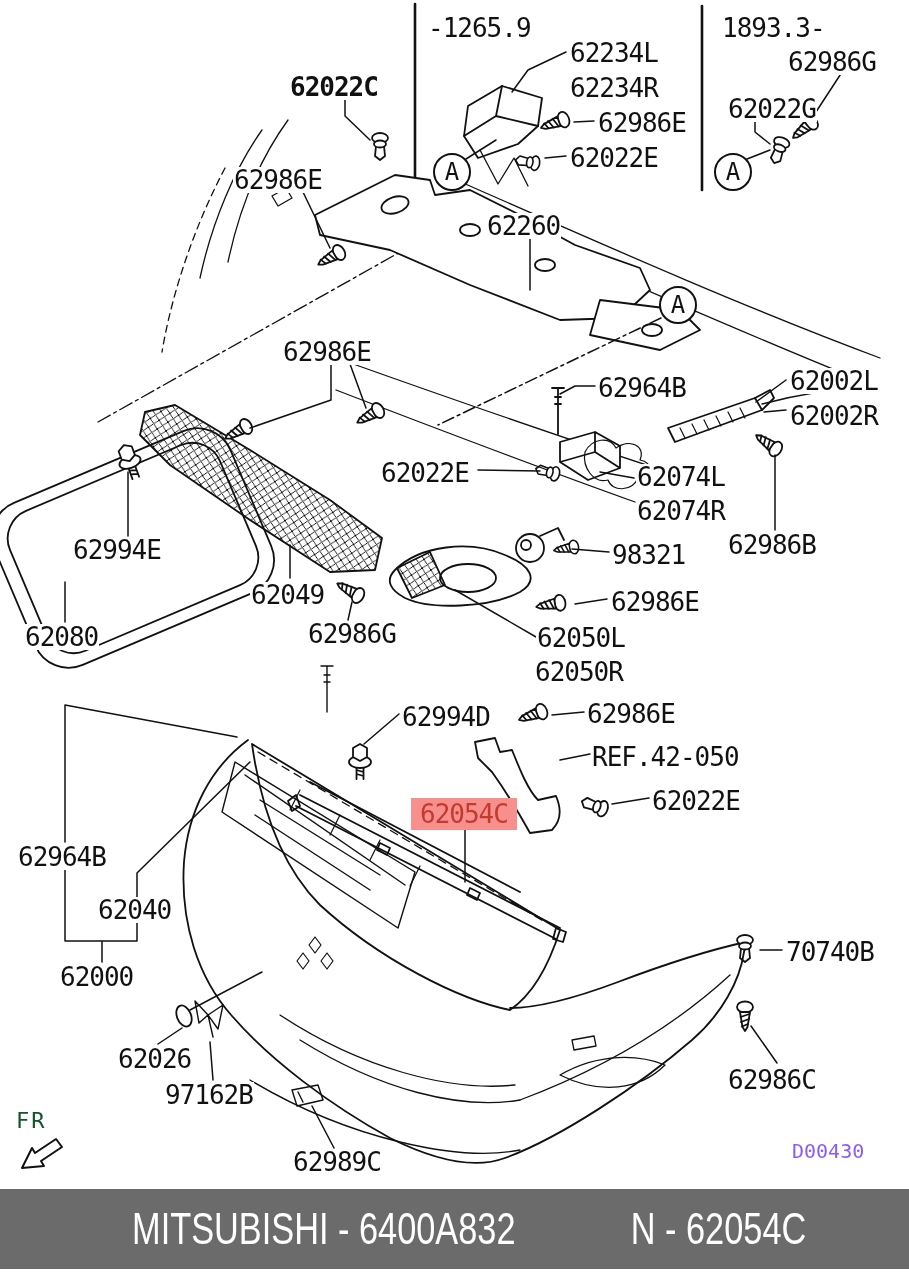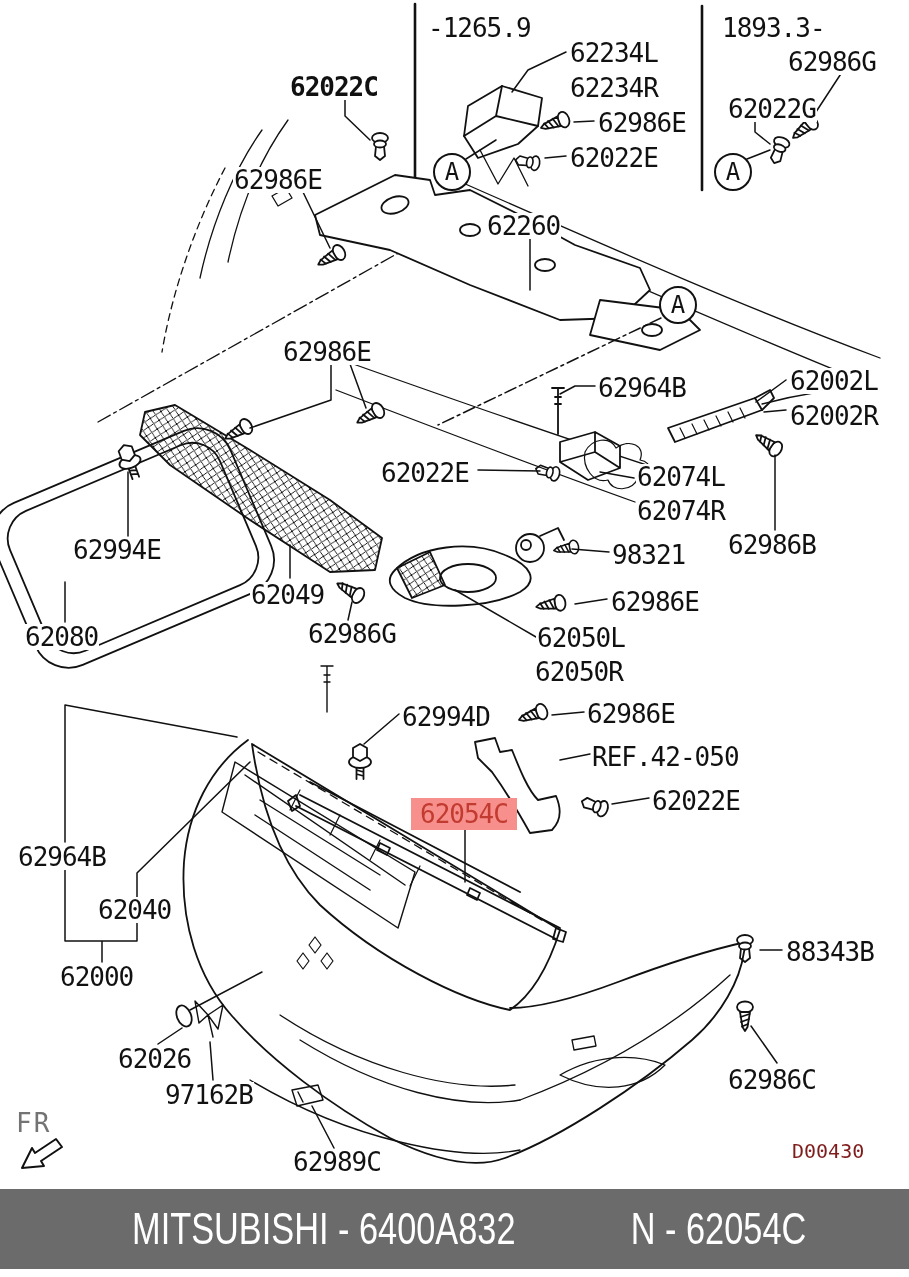--- a/index.html
+++ b/index.html
@@ -5,22 +5,22 @@
   html,body{margin:0;padding:0;background:#fff;}
   #stage{position:relative;width:909px;height:1277px;background:#fff;overflow:hidden;
          font-family:"DejaVu Sans Mono",monospace;}
   #art{position:absolute;left:0;top:0;}
   .part-label{position:absolute;font-size:26px;letter-spacing:-1px;line-height:1;
               color:#111;background:#fff;white-space:nowrap;padding:0 1px;}
   .part-label.hl{background:var(--hl-bg,#f7908c);color:var(--hl-fg,#c23b30);padding:3px 9px;}
   .marker{position:absolute;width:38px;height:38px;border:2.5px solid #111;border-radius:50%;
           background:#fff;display:flex;align-items:center;justify-content:center;
           font-size:24px;color:#111;box-sizing:border-box;}
-  .fr-label{position:absolute;left:16px;top:1108px;font-size:26px;letter-spacing:2px;color:#737373;}
-  .drawing-code{position:absolute;left:792px;top:1139px;font-size:20px;letter-spacing:0;color:#7f1d1d;}
+  .fr-label{position:absolute;left:16px;top:1108px;font-size:22px;letter-spacing:2px;color:#14532d;}
+  .drawing-code{position:absolute;left:792px;top:1139px;font-size:20px;letter-spacing:0;color:#8b5cf6;}
   #footer{position:absolute;left:0;top:1189px;width:909px;height:80px;
           display:flex;align-items:center;justify-content:center;gap:36px;}
   #footer .ftxt{font-family:"Liberation Sans",sans-serif;font-size:44px;color:#fff;
                 transform:scaleX(0.78);transform-origin:center;white-space:nowrap;}
 </style>
 </head>
 <body>
 
 <div id="stage" style="--hl-bg: #f7908c; --hl-fg: #c23b30;">
 
@@ -237,21 +237,21 @@
       <div class="part-label" style="left: 507px; top: 659px; margin-left: 27px;">62050R</div>
       <div class="part-label" style="left: 24px; top: 624px;">62080</div>
       <div class="part-label" style="left: 401px; top: 704px;">62994D</div>
       <div class="part-label" style="left: 586px; top: 701px;">62986E</div>
       <div class="part-label" style="left: 591px; top: 744px;">REF.42-050</div>
       <div class="part-label hl" style="left: 411px; top: 798px;">62054C</div>
       <div class="part-label" style="left: 651px; top: 788px;">62022E</div>
       <div class="part-label" style="left: 17px; top: 844px;">62964B</div>
       <div class="part-label" style="left: 97px; top: 897px;">62040</div>
       <div class="part-label" style="left: 59px; top: 964px;">62000</div>
-      <div class="part-label" style="left: 785px; top: 939px;">88343B</div>
+      <div class="part-label" style="left: 785px; top: 939px;">70740B</div>
       <div class="part-label" style="left: 117px; top: 1046px;">62026</div>
       <div class="part-label" style="left: 164px; top: 1082px;">97162B</div>
       <div class="part-label" style="left: 727px; top: 1067px;">62986C</div>
       <div class="part-label" style="left: 292px; top: 1149px;">62989C</div>
       <div class="marker" style="left: 433px; top: 153px;">A</div>
       <div class="marker" style="left: 714px; top: 153px;">A</div>
       <div class="marker" style="left: 659px; top: 286px;">A</div>
     </div>
 
   <div class="fr-label">FR</div>

